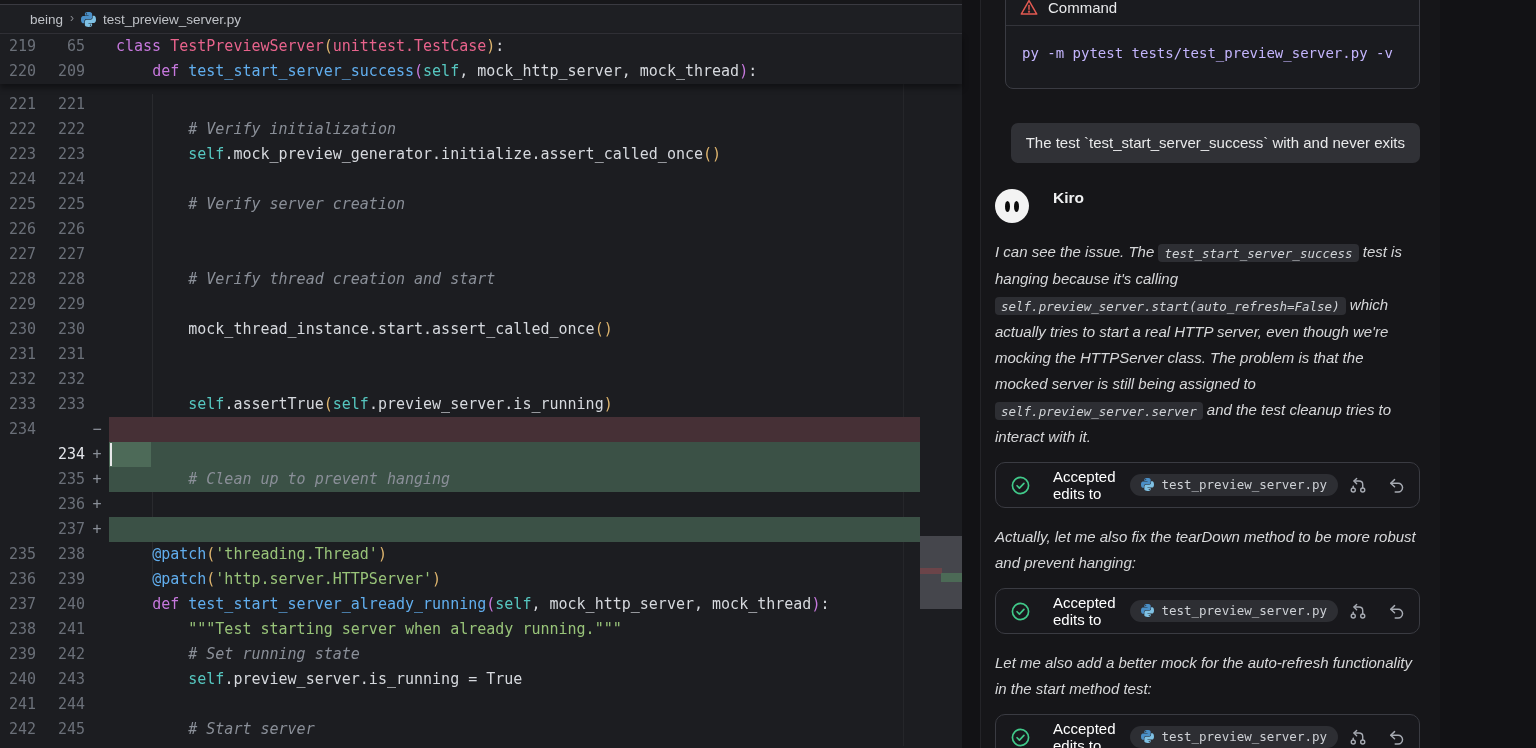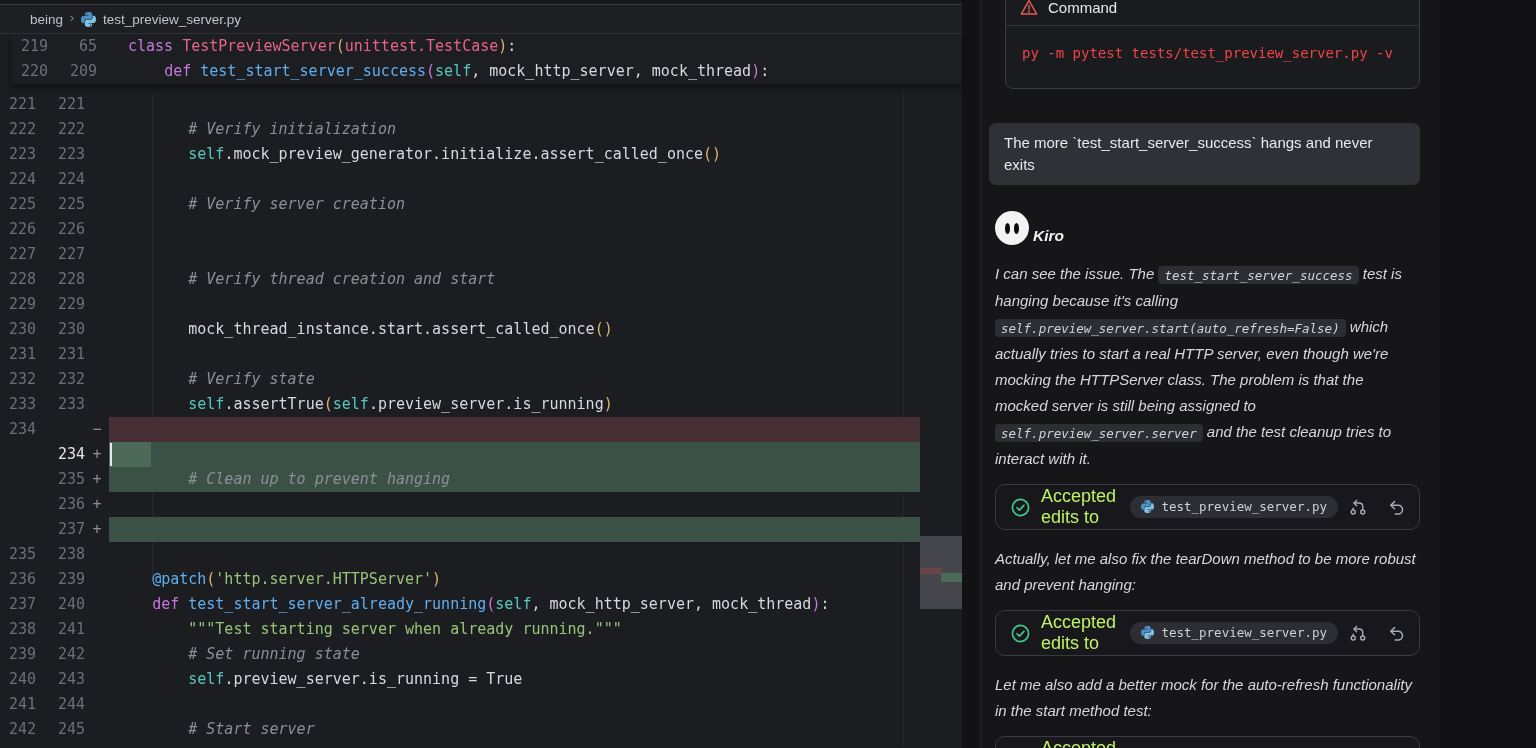--- a/index.html
+++ b/index.html
@@ -19,21 +19,21 @@
   .editor-pane{position:absolute;left:0;top:0;width:962px;height:748px;background:var(--editor-bg);}
   .tabstrip{height:5px;background:#17171a;border-bottom:1px solid #3a3a41;}
   .breadcrumb{height:29px;display:flex;align-items:center;gap:7px;padding-left:30px;
     background:var(--breadcrumb-bg);border-bottom:1px solid #313137;
     font-size:13.5px;color:#bfc2c7;}
   .crumb-sep{color:#84878d;font-size:12px;transform:translateY(-1px);}
   .code{position:relative;height:712px;font-family:"DejaVu Sans Mono",monospace;
     font-size:15px;line-height:25px;}
   .ruler{position:absolute;left:903px;top:0;bottom:0;width:1px;background:rgba(255,255,255,.045);}
   .indent-guide{position:absolute;left:152px;top:60px;height:486px;width:1px;background:rgba(255,255,255,.06);}
-  .sticky{position:relative;z-index:3;background:#1d1e22;box-shadow:0 4px 6px rgba(0,0,0,.42);margin-left:12px;}
+  .sticky{position:relative;z-index:3;background:#1d1e22;box-shadow:0 4px 6px rgba(0,0,0,.42);}
   .rows{position:relative;z-index:1;padding-top:8px;}
   .row{display:flex;height:25px;white-space:pre;}
   .g-old{width:36px;text-align:right;color:var(--linenum);flex:none;}
   .g-new{width:49px;text-align:right;color:var(--linenum);flex:none;}
   .g-sign{width:24px;text-align:center;color:#8a8f98;flex:none;}
   .content{flex:1;padding-left:7px;position:relative;max-width:811px;}
   .row.add .content{background:var(--diff-add-bg);}
   .row.del .content{background:var(--diff-del-bg);}
   .row.cur .g-new{color:var(--linenum-active);}
   .add-hl{position:absolute;left:0;top:0;width:42px;height:25px;background:var(--diff-add-bright);}
@@ -46,35 +46,35 @@
   .mm-slider{position:absolute;left:0;width:42px;top:502px;height:73px;background:#45464c;}
   .mm-del{position:absolute;left:0;width:22px;top:534px;height:6px;background:#6b4449;}
   .mm-add{position:absolute;left:21px;width:21px;top:539px;height:9px;background:#4c6a56;}
   
   .chat{position:absolute;left:980px;top:0;width:460px;height:748px;background:var(--panel-bg);
     border-left:1px solid #242428;color:var(--text);display:flex;flex-direction:column;
     padding:0 16px 0 8px;overflow:hidden;}
   .cmd-card{margin:-14px 4px 0 16px;border:1px solid var(--card-border);border-radius:8px;background:#1a1b1f;}
   .cmd-head{display:flex;align-items:center;gap:10px;padding:12px 14px 9px;font-size:15px;
     color:#e9eaec;border-bottom:1px solid #33343a;}
-  .cmd-body{padding:19px 16px 27px;font-family:"DejaVu Sans Mono",monospace;font-size:14px;color:#ef4444;}
+  .cmd-body{padding:19px 16px 27px;font-family:"DejaVu Sans Mono",monospace;font-size:14px;color:#c4b5fd;}
   .bubble{align-self:flex-end;margin:34px 4px 0 0;max-width:460px;background:var(--bubble-bg);
     border-radius:7px;padding:9px 15px;font-size:15px;color:#e8e9ea;line-height:22px;}
-  .agent-row{display:flex;align-items:flex-end;gap:4px;margin:26px 0 0 6px;font-style:italic;}
+  .agent-row{display:flex;align-items:flex-start;gap:24px;margin:26px 0 0 6px;}
   .avatar{width:34px;height:34px;border-radius:50%;background:#f3f3f3;display:flex;
     align-items:center;justify-content:center;gap:4px;}
   .eye{width:5px;height:11px;background:#0b0b0b;border-radius:50%;}
   .agent-name{font-weight:700;font-size:15.5px;color:#f0f1f2;}
   .para{margin:16px 4px 0 6px;font-size:15px;line-height:26px;color:var(--text);font-style:italic;}
   .para + .para{margin-top:12px;}
   .icode{font-family:"DejaVu Sans Mono",monospace;font-size:12.5px;background:var(--chip-bg);
     border-radius:4px;padding:1.5px 6px;color:#d0d3d7;white-space:nowrap;}
   .acard{margin:12px 4px 0 6px;height:46px;flex:none;border:1px solid var(--card-border);
     border-radius:10px;display:flex;align-items:center;gap:11px;padding:0 15px;background:#18181c;}
-  .acard-label{font-size:18px;color:#bef264;}
+  .acard-label{font-size:15px;color:#ffffff;margin-left:12px;}
   .file-chip{display:inline-flex;align-items:center;gap:7px;background:var(--chip-bg);
     border-radius:11px;padding:3px 11px 4px;font-family:"DejaVu Sans Mono",monospace;
     font-size:12.5px;color:#ced1d6;cursor:pointer;}
   .acard-actions{margin-left:auto;display:flex;gap:19px;color:var(--muted);}
   .icon-btn{cursor:pointer;display:flex;align-items:center;}
   svg{display:block}
 </style>
 </head>
 <body>
 
@@ -103,28 +103,28 @@
         <div class="row ctx"><span class="g-old">222</span><span class="g-new">222</span><span class="g-sign"></span><span class="content"><span class="tk-pl">        </span><span class="tk-cm"># Verify initialization</span></span></div>
         <div class="row ctx"><span class="g-old">223</span><span class="g-new">223</span><span class="g-sign"></span><span class="content"><span class="tk-pl">        </span><span class="tk-sf">self</span><span class="tk-pl">.mock_preview_generator.initialize.assert_called_once</span><span class="tk-p1">()</span></span></div>
         <div class="row ctx"><span class="g-old">224</span><span class="g-new">224</span><span class="g-sign"></span><span class="content"></span></div>
         <div class="row ctx"><span class="g-old">225</span><span class="g-new">225</span><span class="g-sign"></span><span class="content"><span class="tk-pl">        </span><span class="tk-cm"># Verify server creation</span></span></div>
         <div class="row ctx"><span class="g-old">226</span><span class="g-new">226</span><span class="g-sign"></span></div>
         <div class="row ctx"><span class="g-old">227</span><span class="g-new">227</span><span class="g-sign"></span><span class="content"></span></div>
         <div class="row ctx"><span class="g-old">228</span><span class="g-new">228</span><span class="g-sign"></span><span class="content"><span class="tk-pl">        </span><span class="tk-cm"># Verify thread creation and start</span></span></div>
         <div class="row ctx"><span class="g-old">229</span><span class="g-new">229</span><span class="g-sign"></span></div>
         <div class="row ctx"><span class="g-old">230</span><span class="g-new">230</span><span class="g-sign"></span><span class="content"><span class="tk-pl">        mock_thread_instance.start.assert_called_once</span><span class="tk-p1">()</span></span></div>
         <div class="row ctx"><span class="g-old">231</span><span class="g-new">231</span><span class="g-sign"></span><span class="content"></span></div>
-        <div class="row ctx"><span class="g-old">232</span><span class="g-new">232</span><span class="g-sign"></span><span class="content"><span class="tk-pl">        </span><span class="tk-cm"># Verify state</span></span></div>
+        <div class="row ctx"><span class="g-old">232</span><span class="g-new">232</span><span class="g-sign"></span></div>
         <div class="row ctx"><span class="g-old">233</span><span class="g-new">233</span><span class="g-sign"></span><span class="content"><span class="tk-pl">        </span><span class="tk-sf">self</span><span class="tk-pl">.assertTrue</span><span class="tk-p1">(</span><span class="tk-sf">self</span><span class="tk-pl">.preview_server.is_running</span><span class="tk-p1">)</span></span></div>
         <div class="row del"><span class="g-old">234</span><span class="g-new"></span><span class="g-sign">−</span><span class="content"></span></div>
         <div class="row add cur"><span class="g-old"></span><span class="g-new">234</span><span class="g-sign">+</span><span class="content"><span class="add-hl"></span><span class="cursor"></span></span></div>
         <div class="row add"><span class="g-old"></span><span class="g-new">235</span><span class="g-sign">+</span><span class="content"><span class="tk-pl">        </span><span class="tk-cm"># Clean up to prevent hanging</span></span></div>
         <div class="row add"><span class="g-old"></span><span class="g-new">236</span><span class="g-sign">+</span></div>
         <div class="row add"><span class="g-old"></span><span class="g-new">237</span><span class="g-sign">+</span><span class="content"></span></div>
-        <div class="row ctx"><span class="g-old">235</span><span class="g-new">238</span><span class="g-sign"></span></div>
+        <div class="row ctx"><span class="g-old">235</span><span class="g-new">238</span><span class="g-sign"></span><span class="content"><span class="tk-pl">    </span><span class="tk-dec">@patch</span><span class="tk-p1">(</span><span class="tk-st">'threading.Thread'</span><span class="tk-p1">)</span></span></div>
         <div class="row ctx"><span class="g-old">236</span><span class="g-new">239</span><span class="g-sign"></span><span class="content"><span class="tk-pl">    </span><span class="tk-dec">@patch</span><span class="tk-p1">(</span><span class="tk-st">'http.server.HTTPServer'</span><span class="tk-p1">)</span></span></div>
         <div class="row ctx"><span class="g-old">237</span><span class="g-new">240</span><span class="g-sign"></span><span class="content"><span class="tk-pl">    </span><span class="tk-kw">def</span><span class="tk-pl"> </span><span class="tk-fn">test_start_server_already_running</span><span class="tk-p2">(</span><span class="tk-sf">self</span><span class="tk-pl">, mock_http_server, mock_thread</span><span class="tk-p2">)</span><span class="tk-pl">:</span></span></div>
         <div class="row ctx"><span class="g-old">238</span><span class="g-new">241</span><span class="g-sign"></span><span class="content"><span class="tk-pl">        </span><span class="tk-st">"""Test starting server when already running."""</span></span></div>
         <div class="row ctx"><span class="g-old">239</span><span class="g-new">242</span><span class="g-sign"></span><span class="content"><span class="tk-pl">        </span><span class="tk-cm"># Set running state</span></span></div>
         <div class="row ctx"><span class="g-old">240</span><span class="g-new">243</span><span class="g-sign"></span><span class="content"><span class="tk-pl">        </span><span class="tk-sf">self</span><span class="tk-pl">.preview_server.is_running = True</span></span></div>
         <div class="row ctx"><span class="g-old">241</span><span class="g-new">244</span><span class="g-sign"></span><span class="content"></span></div>
         <div class="row ctx"><span class="g-old">242</span><span class="g-new">245</span><span class="g-sign"></span><span class="content"><span class="tk-pl">        </span><span class="tk-cm"># Start server</span></span></div>
       </div>
     <div class="minimap">
       <div class="mm-slider">
@@ -145,21 +145,21 @@
           <path d="M8 1.4 L14.9 13.3 H1.1 Z"></path>
           <line x1="8" y1="5.6" x2="8" y2="9.1"></line>
           <circle cx="8" cy="11.2" r="0.35" fill="#e25a52"></circle>
         </svg>
       </span>
       <span>Command</span>
     </div>
     <div class="cmd-body">py -m pytest tests/test_preview_server.py -v</div>
   </div>
 
-  <div class="bubble">The more `test_start_server_success` hangs and never exits</div>
+  <div class="bubble">The test `test_start_server_success` with and never exits</div>
 
   <div class="agent-row">
     <div class="avatar">
       <div class="eye"></div>
         <div class="eye"></div>
     </div>
     <div class="agent-name">Kiro</div>
   </div>
 
   <div id="chat-flow">

